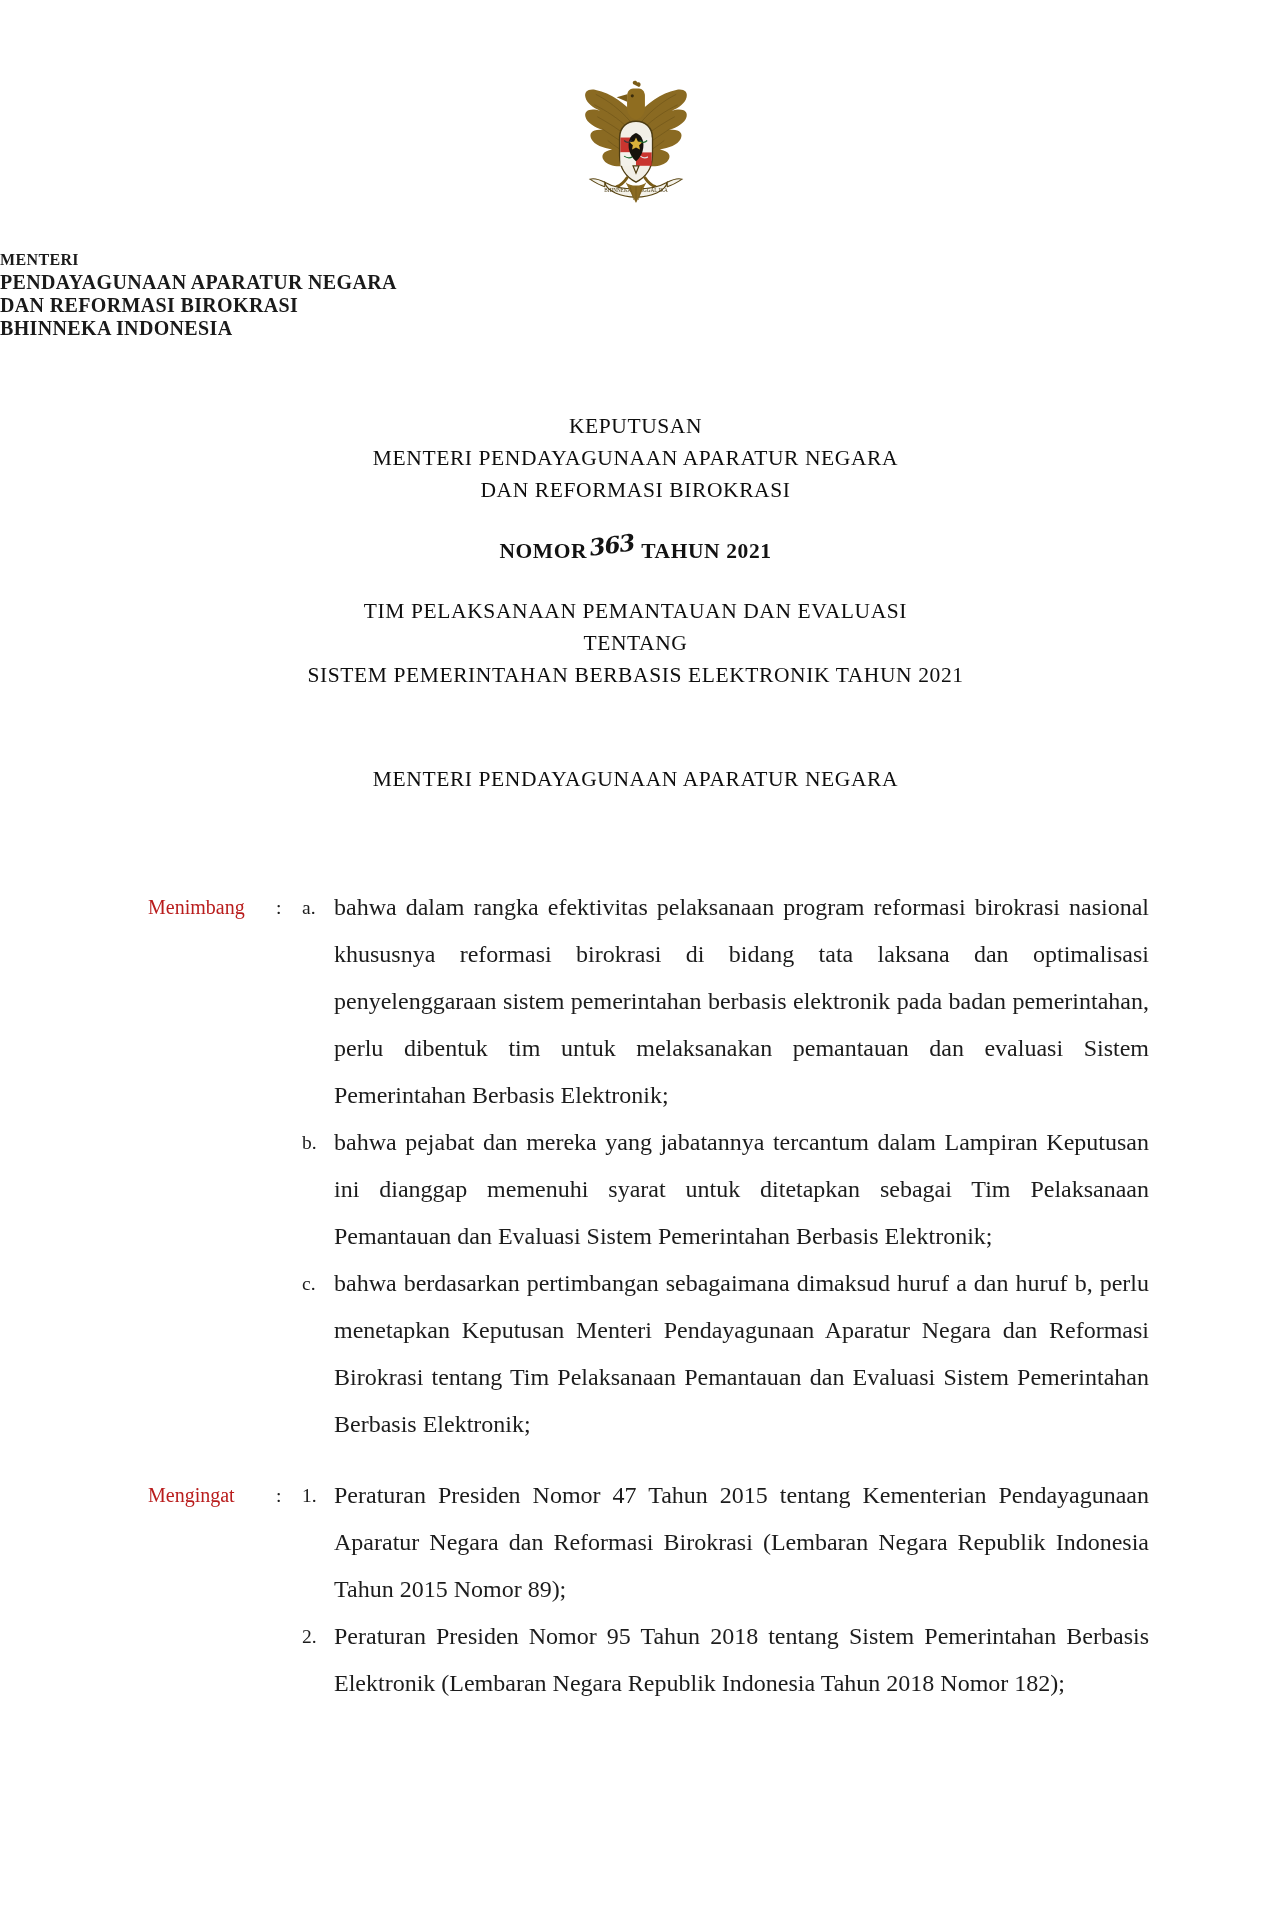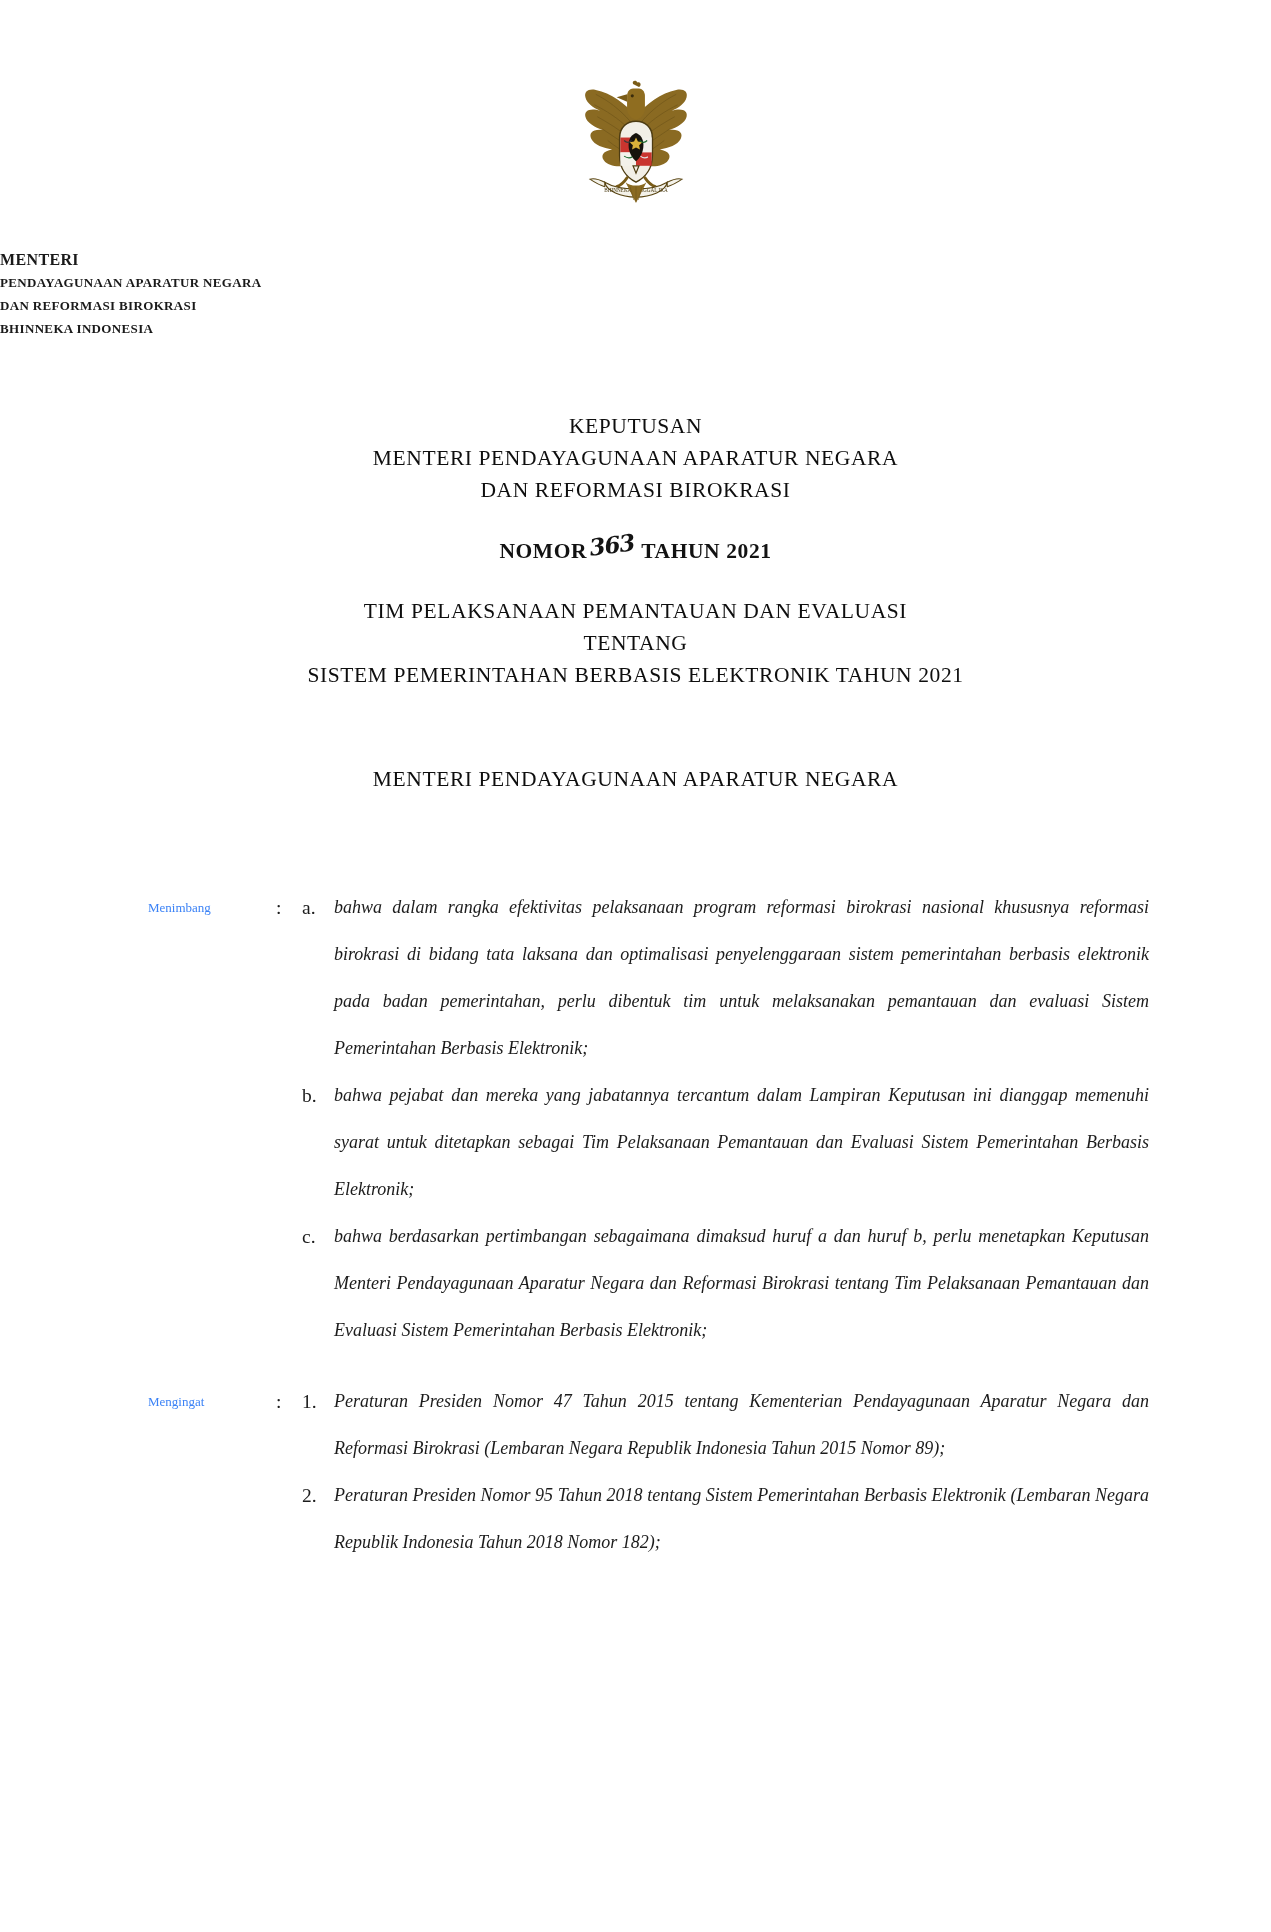--- a/index.html
+++ b/index.html
@@ -37,21 +37,21 @@
   .letterhead {
     position: absolute;
     top: 248px;
     left: 0;
     width: 100%;
     text-align: left;
   }
   .letterhead .lh-line {
     font-family: "Liberation Serif", "DejaVu Serif", serif;
     font-weight: bold;
-    font-size: 13px;
+    font-size: 20px;
     letter-spacing: 0.35px;
     line-height: 23px;
     color: #1a1a1a;
   }
   .letterhead .lh-line.lh-first {
     font-size: 16px;
   }
 
   
   .titleblock {
@@ -103,23 +103,23 @@
     width: 1271px;
   }
   .clause {
     display: flex;
     align-items: flex-start;
     width: 100%;
   }
   .clause-label {
     width: 128px;
     margin-left: 148px;
-    font-size: 13px;
-    line-height: 47px;
-    color: #3b82f6;
+    font-size: 20px;
+    line-height: 47px;
+    color: #b91c1c;
     flex: 0 0 auto;
   }
   .clause-colon {
     width: 26px;
     font-size: 19.5px;
     line-height: 47px;
     flex: 0 0 auto;
     color: #1c1c1c;
   }
   .clause-items {
@@ -133,27 +133,26 @@
   }
   .item-marker {
     width: 32px;
     flex: 0 0 auto;
     font-size: 19.5px;
     line-height: 47px;
     color: #1c1c1c;
   }
   .item-text {
     flex: 1 1 auto;
-    font-size: 18px;
+    font-size: 24px;
     line-height: 47px;
     text-align: justify;
     text-align-last: left;
     color: #1c1c1c;
     hyphens: none;
-    font-style: italic;
   }
   .spacer-clause { height: 24px; }
 </style>
 </head>
 <body>
 
 <div class="page">
 
   <div class="emblem-wrap">
     <svg class="emblem" viewBox="0 0 200 168" aria-hidden="true">

